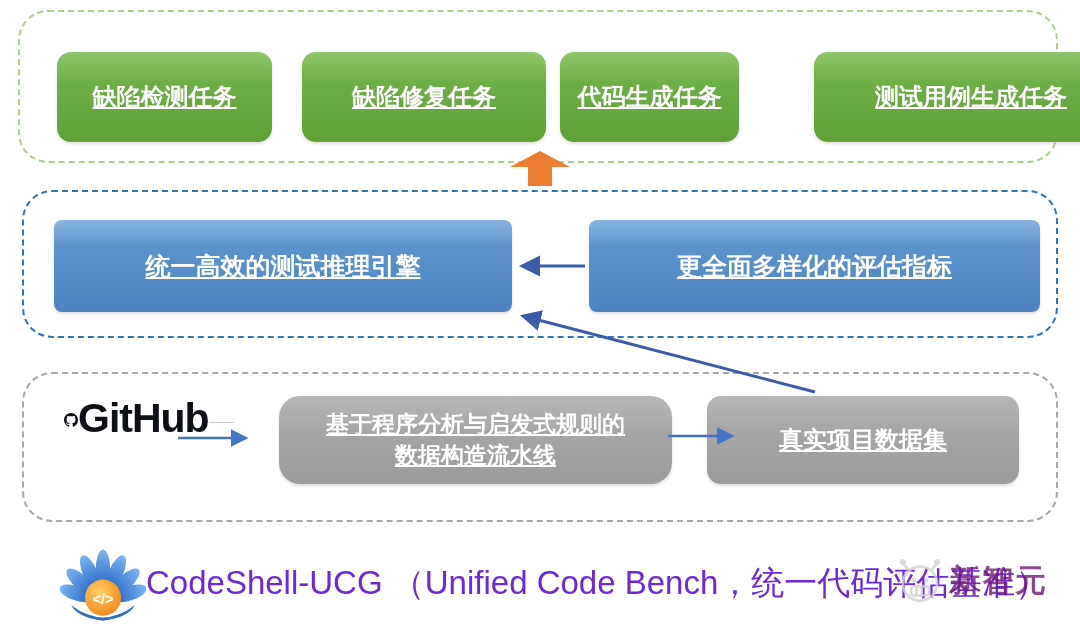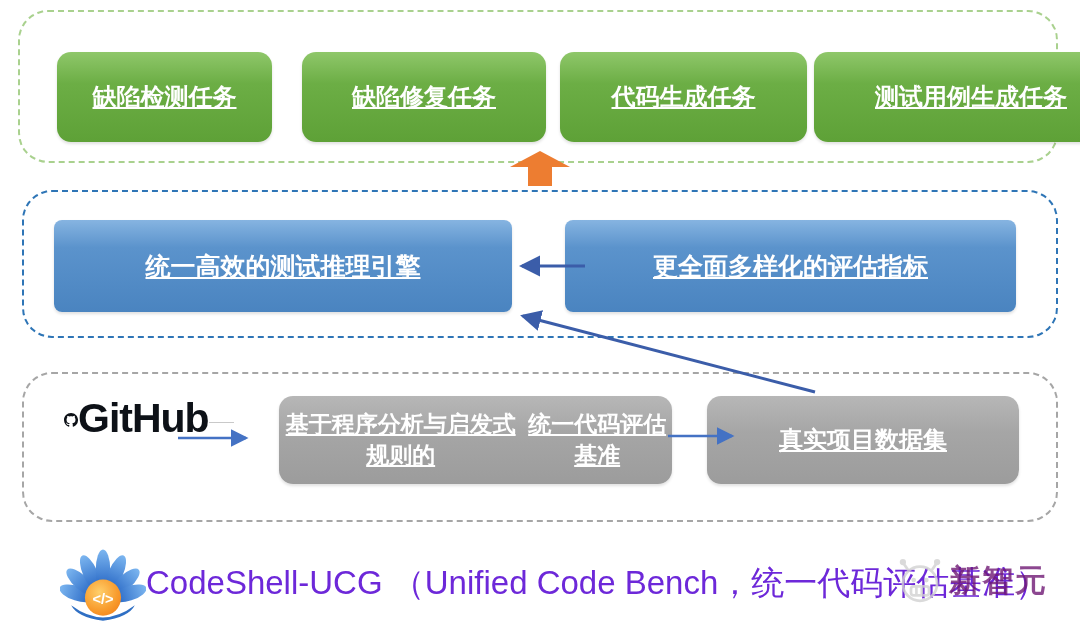--- a/index.html
+++ b/index.html
@@ -13,31 +13,31 @@
   .sec.data{left:22px;top:372px;width:1036px;height:150px;border:2px dashed #a6a6a6;}
 
   
   .box{position:absolute;display:flex;align-items:center;justify-content:center;
        color:#fff;font-weight:bold;text-align:center;
        box-shadow:0 2px 3px rgba(0,0,0,0.12);text-decoration:underline;}
   .gbox{background:linear-gradient(180deg,#8fc76a 0%,#6cae45 35%,#5ea137 100%);
         border-radius:14px;height:90px;top:40px;font-size:24px;}
   .gbox1{left:37px;width:215px;}
   .gbox2{left:282px;width:244px;}
-  .gbox3{left:540px;width:247px;}
+  .gbox3{left:540px;width:179px;}
   .gbox4{left:794px;width:264px;padding-left:25px;}
 
   .bbox{background:linear-gradient(180deg,#86b4e1 0%,#5b93cc 30%,#4a84c0 100%);
         border-radius:8px;height:92px;top:28px;font-size:25px;}
   .bbox.left{left:30px;width:458px;}
-  .bbox.right{left:541px;width:451px;}
+  .bbox.right{left:565px;width:451px;}
 
   .ybox{background:linear-gradient(180deg,#b7b7b7 0%,#a6a6a6 40%,#9c9c9c 100%);
         border-radius:14px;height:88px;top:22px;font-size:23px;}
-  .ybox.pipeline{left:255px;width:393px;line-height:1.35;}
+  .ybox.pipeline{left:255px;width:393px;flex-direction:column;line-height:1.35;border-radius:21px;}
   .ybox.dataset{left:683px;width:312px;font-size:24px;}
 
   
   .github{position:absolute;left:40px;top:4px;width:170px;display:flex;
           align-items:center;}
   .github .wordmark{font-size:41px;font-weight:bold;color:#0d1117;letter-spacing:-1px;margin-top:-4px;}
   .github .rule{width:152px;height:1px;background:#c9c9c9;margin-top:5px;}
 
   
   .up-arrow{position:absolute;left:508px;top:151px;}
@@ -87,21 +87,21 @@
   <div class="sec data">
     <div class="github">
       <svg width="84" height="84" viewBox="0 0 16 16">
         <path fill="#0d1117" d="M8 0C3.58 0 0 3.58 0 8c0 3.54 2.29 6.53 5.47 7.59.4.07.55-.17.55-.38 0-.19-.01-.82-.01-1.49-2.01.37-2.53-.49-2.69-.94-.09-.23-.48-.94-.82-1.13-.28-.15-.68-.52-.01-.53.63-.01 1.08.58 1.23.82.72 1.21 1.87.87 2.33.66.07-.52.28-.87.51-1.07-1.78-.2-3.64-.89-3.64-3.95 0-.87.31-1.59.82-2.15-.08-.2-.36-1.02.08-2.12 0 0 .67-.21 2.2.82.64-.18 1.32-.27 2-.27.68 0 1.36.09 2 .27 1.53-1.04 2.2-.82 2.2-.82.44 1.1.16 1.92.08 2.12.51.56.82 1.27.82 2.15 0 3.07-1.87 3.75-3.65 3.95.29.25.54.73.54 1.48 0 1.07-.01 1.93-.01 2.2 0 .21.15.46.55.38A8.012 8.012 0 0 0 16 8c0-4.42-3.58-8-8-8z"></path>
       </svg>
       <span class="wordmark">GitHub</span>
       <div class="rule"></div>
     </div>
     <div class="box ybox pipeline">
       <div>基于程序分析与启发式规则的</div>
-      <div>统一代码评估基准</div>
+      <div>数据构造流水线</div>
     </div>
     <div class="box ybox dataset">
       <span>真实项目数据集</span>
     </div>
   </div>
 
   <svg class="overlay" width="1080" height="632" viewBox="0 0 1080 632">
     <defs>
       <marker id="ah-navy" markerWidth="8" markerHeight="8" refX="6" refY="3.5" orient="auto">
         <path d="M0,0 L7,3.5 L0,7 Z" fill="#3b5da9"></path>

